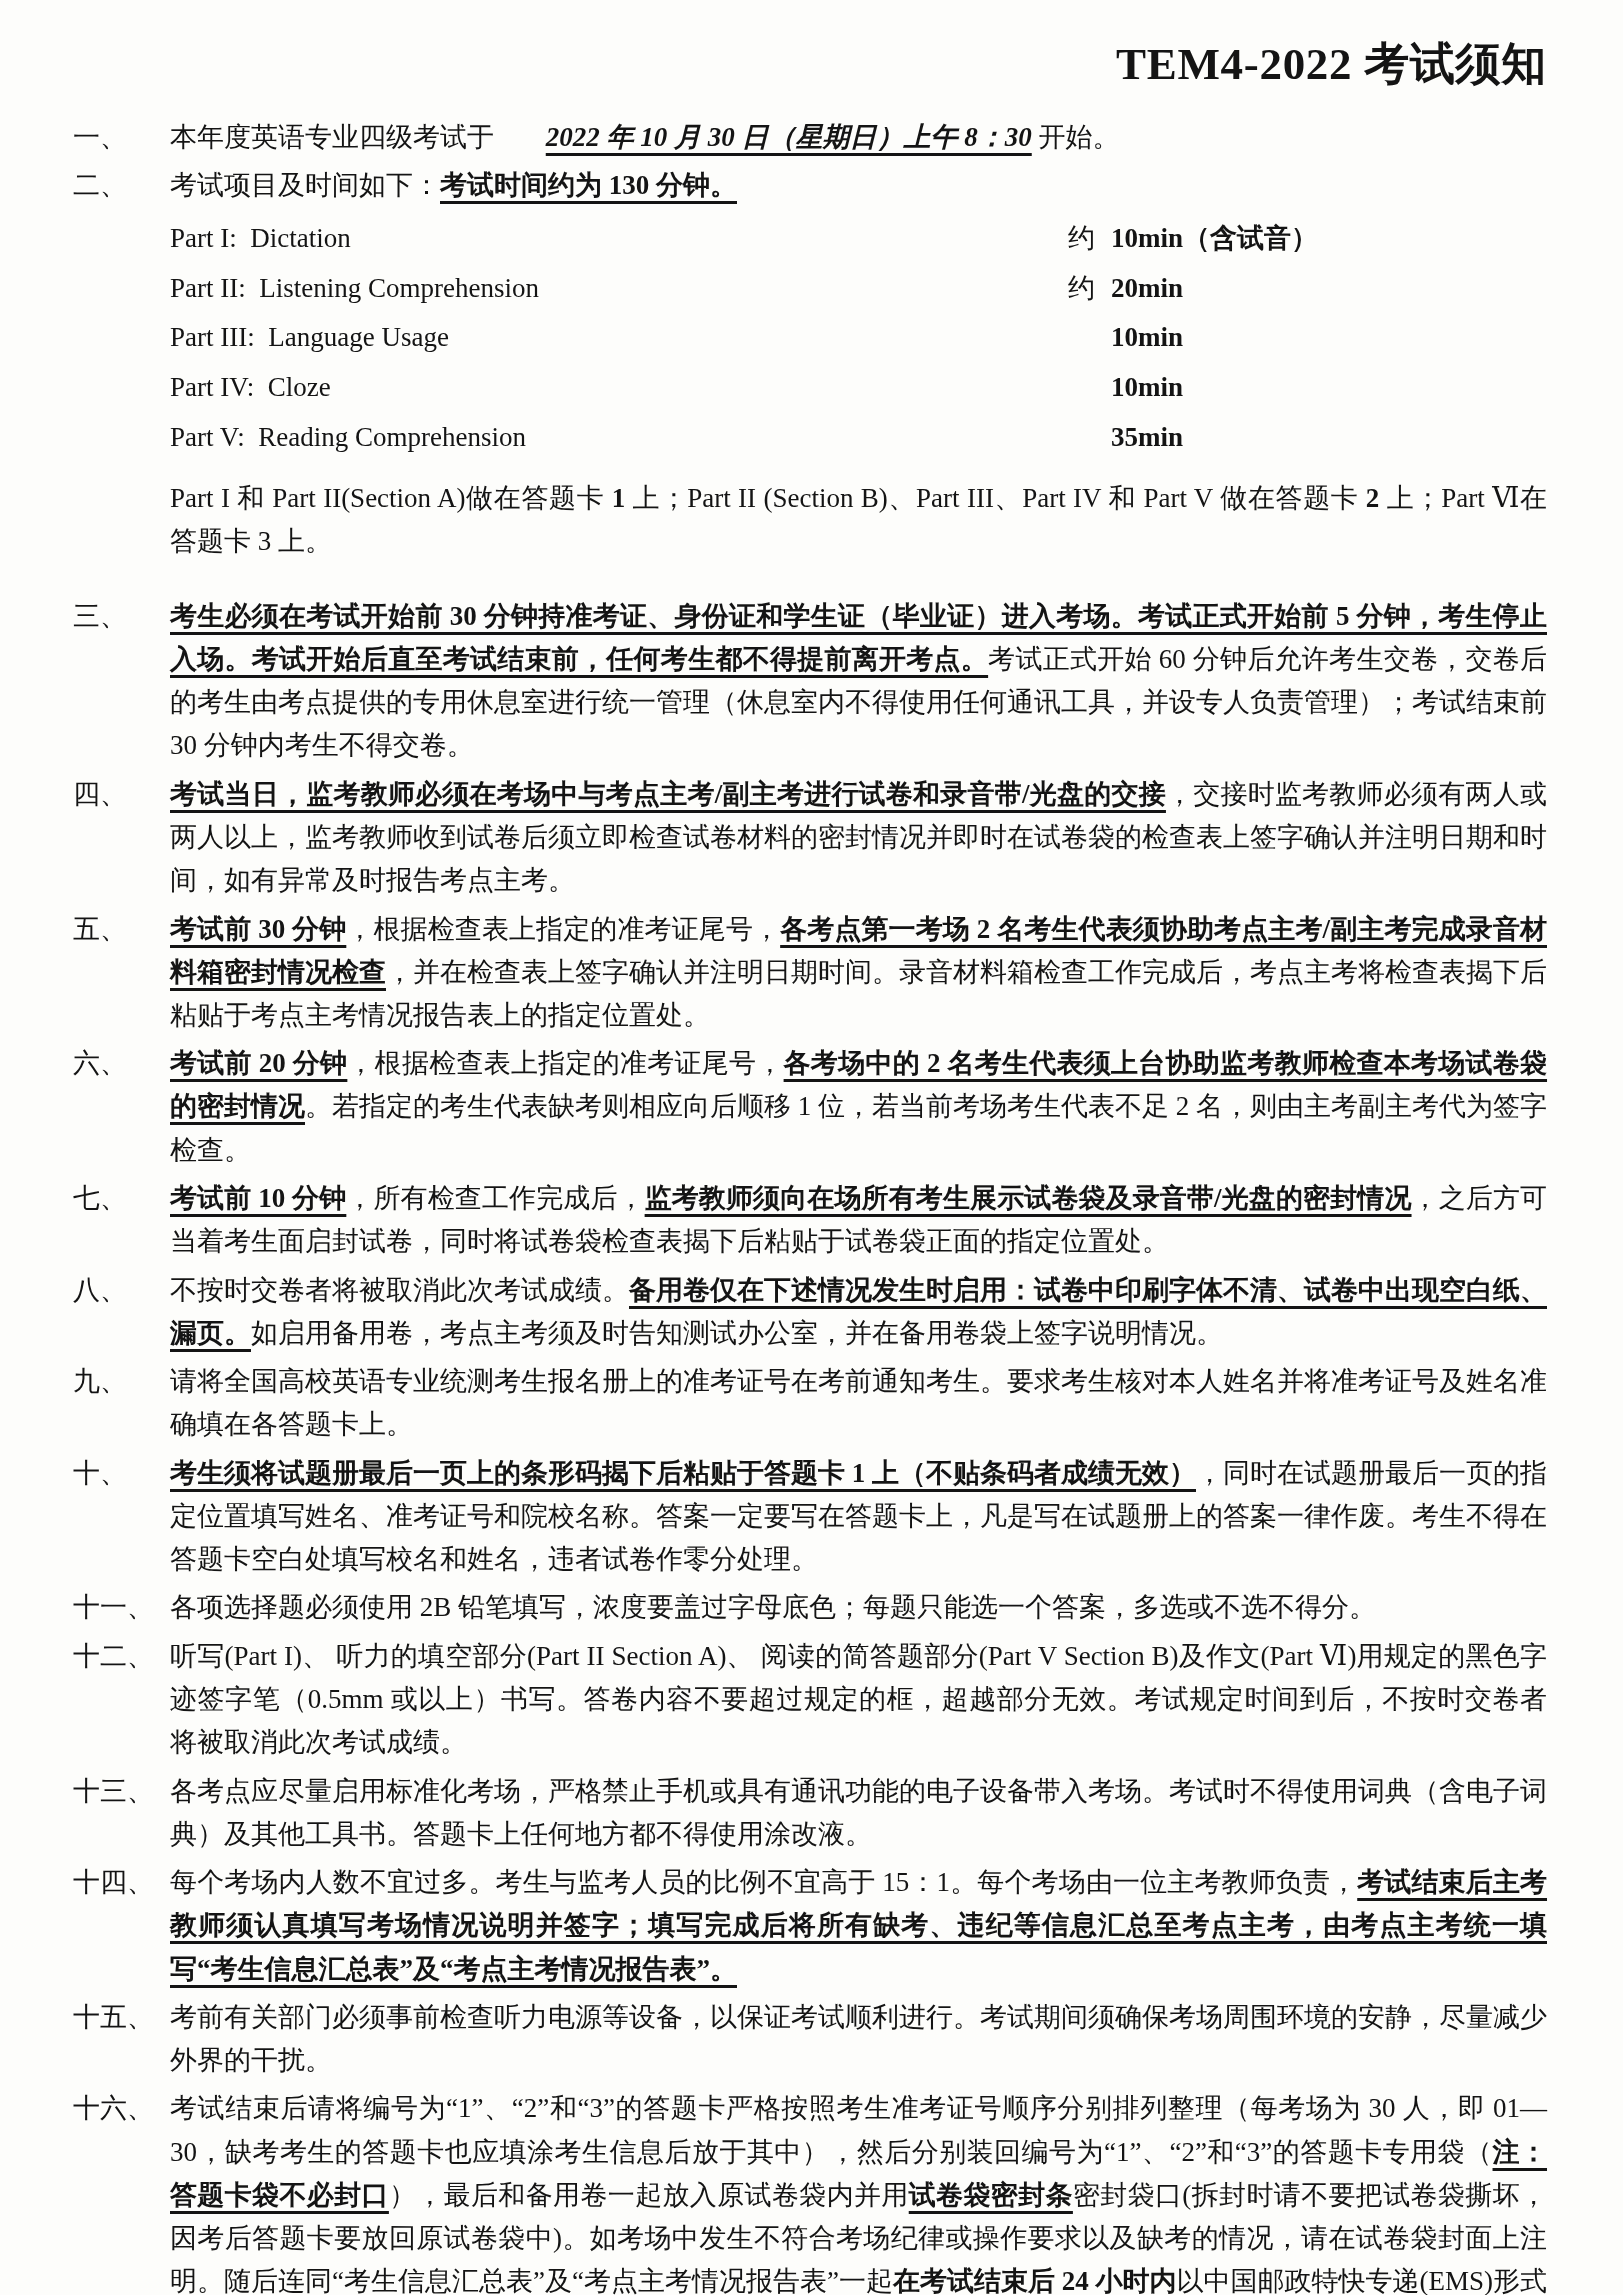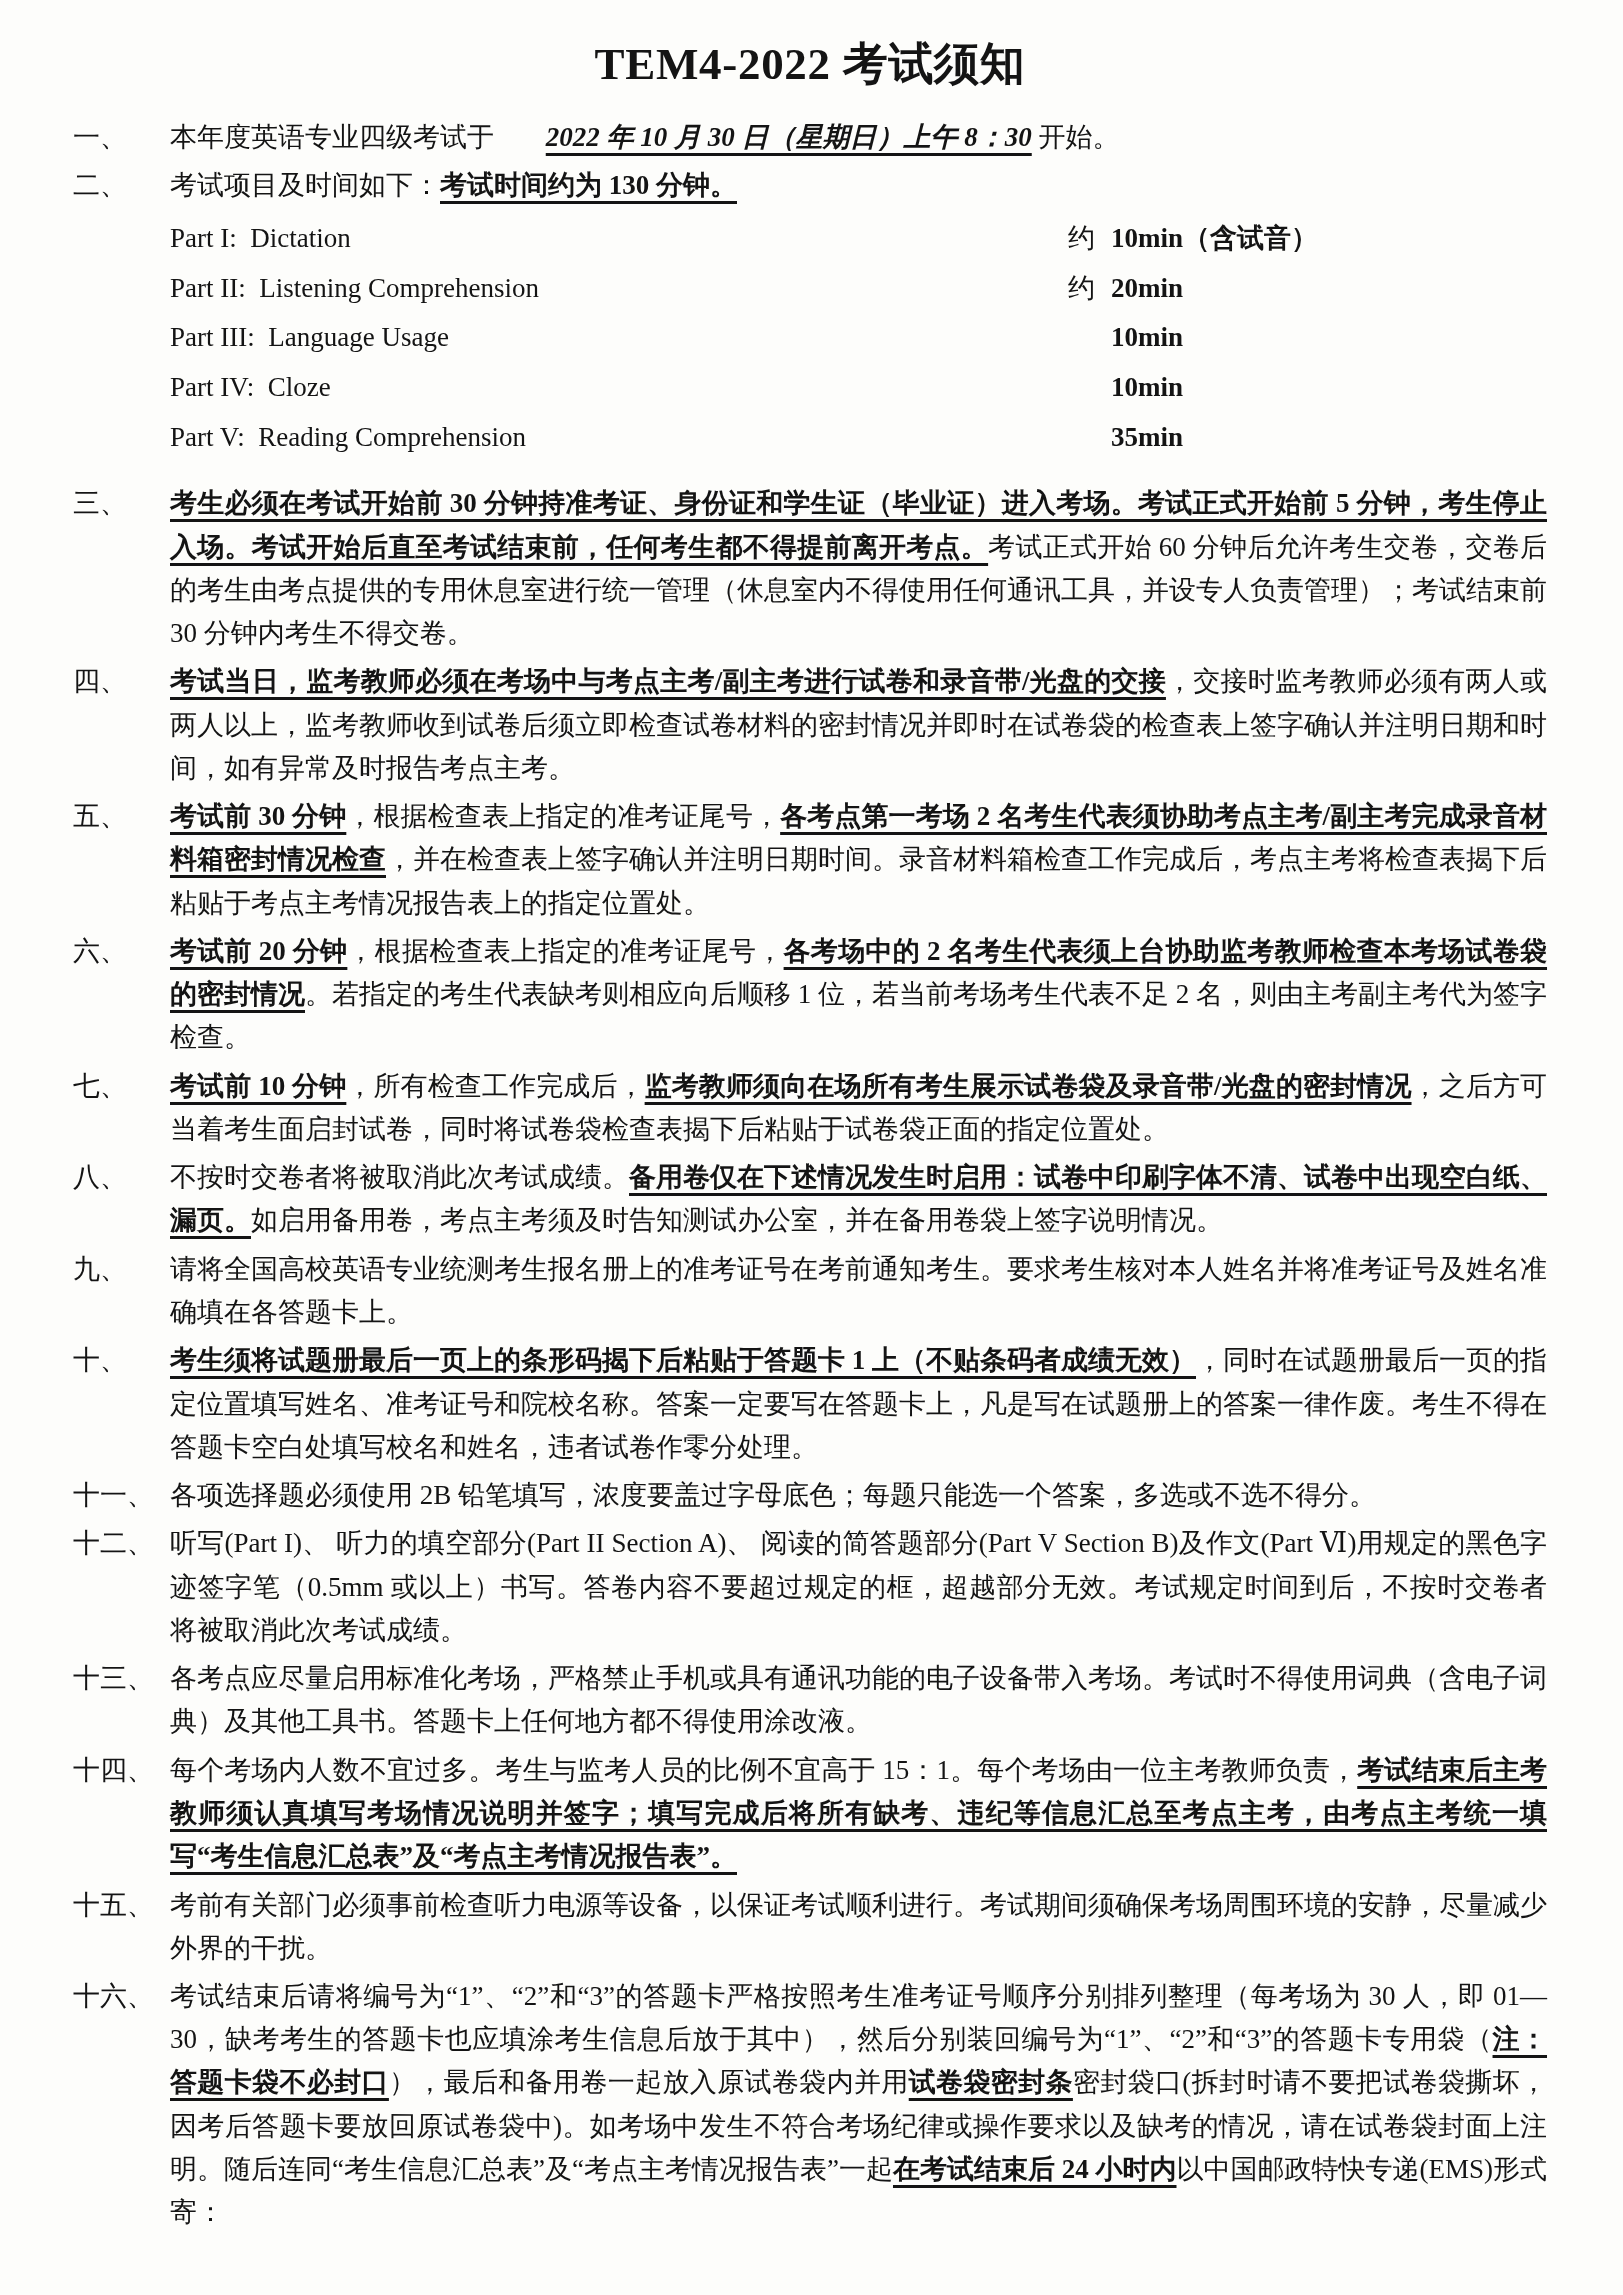--- a/index.html
+++ b/index.html
@@ -11,21 +11,21 @@
     color:#141414;
     font-family:"Liberation Serif","DejaVu Serif",serif;
     font-size:27px;
     line-height:1.6;
     padding:26px 77px 0 73px;
     overflow:hidden;
   }
   .doc-title{
     font-size:45px;
     font-weight:bold;
-    text-align:center;
+    text-align:right;
     margin:9.2px 0 22px 0;
     letter-spacing:0.7px;
     line-height:1.3;
   }
   .item{display:flex;margin:0 0 5.2px 0;}
   .num{flex:0 0 97px;}
   .body{flex:1;text-align:justify;}
   .seg{}
   .b{font-weight:bold;}
   .i{font-style:italic;margin-left:45px;}
@@ -68,21 +68,21 @@
               <span class="part-dur"><span class="dur-prefix"></span><span class="dur-value">10min</span></span>
             </div>
             <div class="part-row">
               <span class="part-name">Part IV:  Cloze</span>
               <span class="part-dur"><span class="dur-prefix"></span><span class="dur-value">10min</span></span>
             </div>
             <div class="part-row">
               <span class="part-name">Part V:  Reading Comprehension</span>
               <span class="part-dur"><span class="dur-prefix"></span><span class="dur-value">35min</span></span>
             </div>
-          </div></div>
+          </div><div class="note"><span class="seg">Part I 和 Part II(Section A)做在答题卡 </span><span class="seg b">1</span><span class="seg"> 上；Part II (Section B)、Part III、Part IV 和 Part V 做在答题卡 </span><span class="seg b">2</span><span class="seg"> 上；Part Ⅵ在答题卡 3 上。</span></div></div>
       </div>
       <div class="item">
         <div class="num">三、</div>
         <div class="body"><span class="seg b u">考生必须在考试开始前 30 分钟持准考证、身份证和学生证（毕业证）进入考场。考试正式开始前 5 分钟，考生停止入场。考试开始后直至考试结束前，任何考生都不得提前离开考点。</span><span class="seg">考试正式开始 60 分钟后允许考生交卷，交卷后的考生由考点提供的专用休息室进行统一管理（休息室内不得使用任何通讯工具，并设专人负责管理）；考试结束前 30 分钟内考生不得交卷。</span></div>
       </div>
       <div class="item">
         <div class="num">四、</div>
         <div class="body"><span class="seg b u">考试当日，监考教师必须在考场中与考点主考/副主考进行试卷和录音带/光盘的交接</span><span class="seg">，交接时监考教师必须有两人或两人以上，监考教师收到试卷后须立即检查试卷材料的密封情况并即时在试卷袋的检查表上签字确认并注明日期和时间，如有异常及时报告考点主考。</span></div>
       </div>
       <div class="item">

